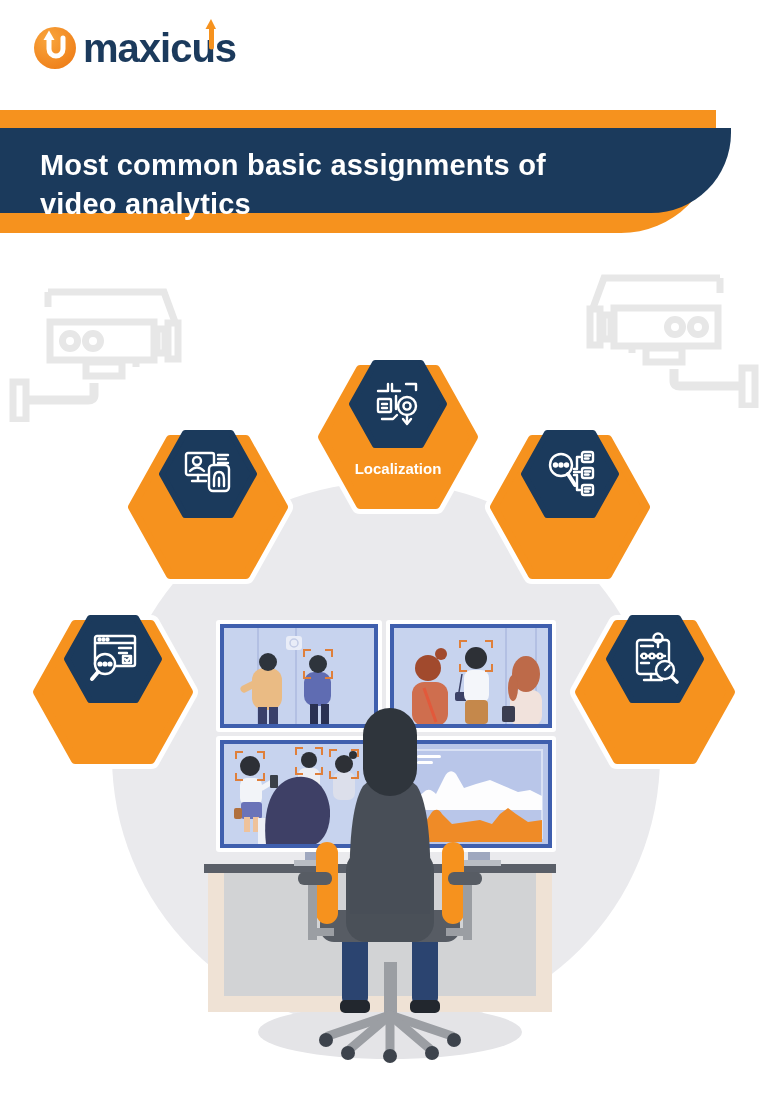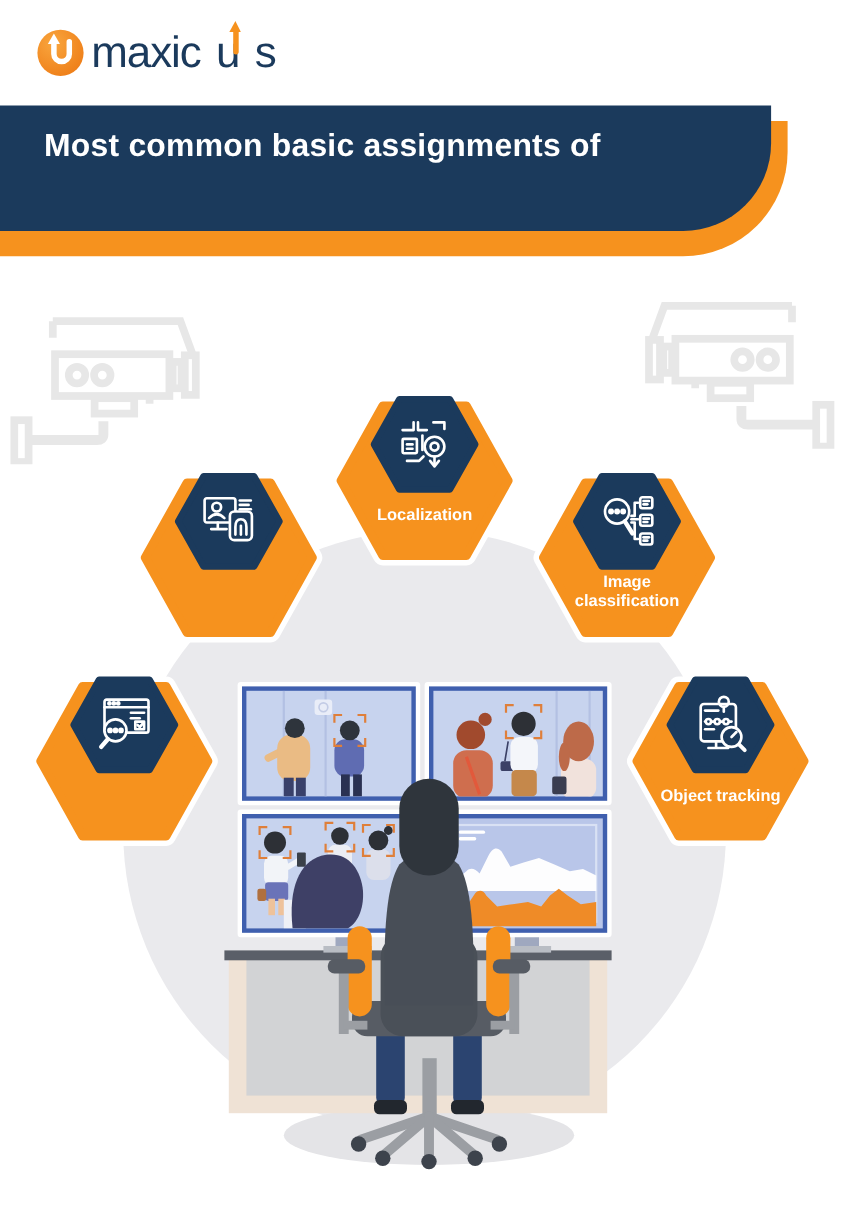--- a/index.html
+++ b/index.html
@@ -2,30 +2,30 @@
 <html><head>
 <meta charset="utf-8">
 <style>
   html,body{margin:0;padding:0;background:#fff;}
   .page{position:relative;width:768px;height:1099px;background:#fff;overflow:hidden;
         font-family:"Liberation Sans",sans-serif;}
 
   
   .logo{position:absolute;left:33px;top:26px;display:flex;align-items:center;gap:6px;}
   .logo-badge{width:44px;height:44px;}
-  .wordmark{font-size:40px;font-weight:400;letter-spacing:-1px;color:#1b3a5c;
-            display:flex;align-items:center;line-height:44px;gap:14px;}
+  .wordmark{font-size:40px;font-weight:700;letter-spacing:-1px;color:#1b3a5c;
+            display:flex;align-items:center;line-height:44px;}
   .wordmark .u{position:relative;}
   .wordmark .u svg{position:absolute;right:-1px;top:-9px;}
 
   
   .banner-orange{position:absolute;left:0;top:110px;width:716px;height:123px;
                  background:#f6921e;border-bottom-right-radius:95px;}
-  .banner-navy{position:absolute;left:0;top:96px;width:701px;height:114px;
-               background:#1b3a5c;border-bottom-right-radius:80px;}
+  .banner-navy{position:absolute;left:0;top:128px;width:701px;height:85px;
+               background:#1b3a5c;border-bottom-right-radius:80px;padding-left:30px;}
   .banner-title{position:absolute;left:40px;top:18px;color:#ffffff;
                 font-size:29px;line-height:39px;font-weight:700;letter-spacing:.2px;}
 
   
   .camera{position:absolute;}
   .camera.left{left:8px;top:270px;}
   .camera.right{left:570px;top:256px;transform:scaleX(-1);}
   .big-circle{position:absolute;left:112px;top:482px;width:548px;height:548px;
               border-radius:50%;background:#eaeaed;}
 
@@ -64,20 +64,21 @@
             <polygon points="2.5,12 13,12 8,2" fill="#f6921e"></polygon>
           </svg></span>
         <span>s</span>
     </div>
   </div>
 
   <div class="banner-orange"></div>
   <div class="banner-navy">
     <div class="banner-title">
       <div>Most common basic assignments of</div>
+      <div>video analytics</div>
     </div>
   </div>
 
   <svg class="camera left" width="190" height="152" viewBox="0 0 190 152" fill="none" stroke="#e7e7e7" stroke-width="7">
     <path d="M40 22 H156 L167 52"></path>
     <path d="M40 22 V37"></path>
     <rect x="42" y="52" width="104" height="38"></rect>
     <circle cx="62" cy="71" r="7.5"></circle>
     <circle cx="85" cy="71" r="7.5"></circle>
     <rect x="149" y="59" width="8" height="24"></rect>
@@ -96,21 +97,21 @@
     <rect x="149" y="59" width="8" height="24"></rect>
     <rect x="160" y="53" width="10" height="36"></rect>
     <path d="M128 90 V97"></path>
     <rect x="78" y="92" width="36" height="14"></rect>
     <path d="M86 113 v12 q0 5 -6 5 H18" stroke-width="9"></path>
     <rect x="5" y="112" width="13" height="38"></rect>
   </svg>
 
   <div class="big-circle"></div>
 
-  <div class="badge" style="left:310px;top:369px">
+  <div class="badge" style="left:322px;top:369px">
     <svg class="hex" width="152" height="136" viewBox="0 0 152 136">
       <polygon points="38,0 114,0 152,68 114,136 38,136 0,68" fill="none" stroke="#ffffff" stroke-width="18" stroke-linejoin="round"></polygon>
       <polygon points="38,0 114,0 152,68 114,136 38,136 0,68" fill="#f6921e" stroke="#f6921e" stroke-width="8" stroke-linejoin="round"></polygon>
       <g transform="translate(30,-6)">
         <polygon points="23,0 69,0 92,41 69,82 23,82 0,41" fill="#1b3a5c" stroke="#1b3a5c" stroke-width="6" stroke-linejoin="round"></polygon>
       </g>
       <g transform="translate(52,10)" stroke="#ffffff" stroke-width="2.4" fill="none" stroke-linecap="round" stroke-linejoin="round">
         <path d="M4 12 H14 V5"></path>
           <path d="M18 5 V12 H26"></path>
           <path d="M32 5 H42 V11"></path>
@@ -171,21 +172,20 @@
           <path d="M39 6.5 h5"></path>
           <path d="M39 9.5 h3.5"></path>
         <rect x="36" y="19" width="11" height="10" rx="2"></rect>
           <path d="M39 22.5 h5"></path>
           <path d="M39 25.5 h3.5"></path>
         <rect x="36" y="36" width="11" height="10" rx="2"></rect>
           <path d="M39 39.5 h5"></path>
           <path d="M39 42.5 h3.5"></path>
       </g>
     </svg>
-    <span class="badge-label">Image classification</span>
   </div>
 
   <div class="badge" style="left:37px;top:624px">
     <svg class="hex" width="152" height="136" viewBox="0 0 152 136">
       <polygon points="38,0 114,0 152,68 114,136 38,136 0,68" fill="none" stroke="#ffffff" stroke-width="18" stroke-linejoin="round"></polygon>
       <polygon points="38,0 114,0 152,68 114,136 38,136 0,68" fill="#f6921e" stroke="#f6921e" stroke-width="8" stroke-linejoin="round"></polygon>
       <g transform="translate(30,-6)">
         <polygon points="23,0 69,0 92,41 69,82 23,82 0,41" fill="#1b3a5c" stroke="#1b3a5c" stroke-width="6" stroke-linejoin="round"></polygon>
       </g>
       <g transform="translate(52,10)" stroke="#ffffff" stroke-width="2.4" fill="none" stroke-linecap="round" stroke-linejoin="round">
@@ -224,21 +224,20 @@
           <circle cx="21" cy="22" r="2.4" fill="#1b3a5c"></circle>
           <circle cx="29" cy="22" r="2.4" fill="#1b3a5c"></circle>
         <path d="M10 29 H18"></path>
         <circle cx="27" cy="4" r="4.5"></circle>
           <path d="M27 8.5 V13"></path>
         <circle cx="34" cy="36" r="9" fill="#1b3a5c"></circle>
         <path d="M34 36 L38.5 31.5"></path>
         <path d="M41 43 L46 48" stroke-width="3.6"></path>
       </g>
     </svg>
-    <span class="badge-label">Object tracking</span>
   </div>
 
   <svg class="illustration" width="380" height="455" viewBox="0 0 380 455">
     <defs>
       <clipPath id="clipTL">
           <rect x="24" y="16" width="150" height="96"></rect>
         </clipPath>
       <clipPath id="clipTR">
           <rect x="194" y="16" width="154" height="96"></rect>
         </clipPath>

